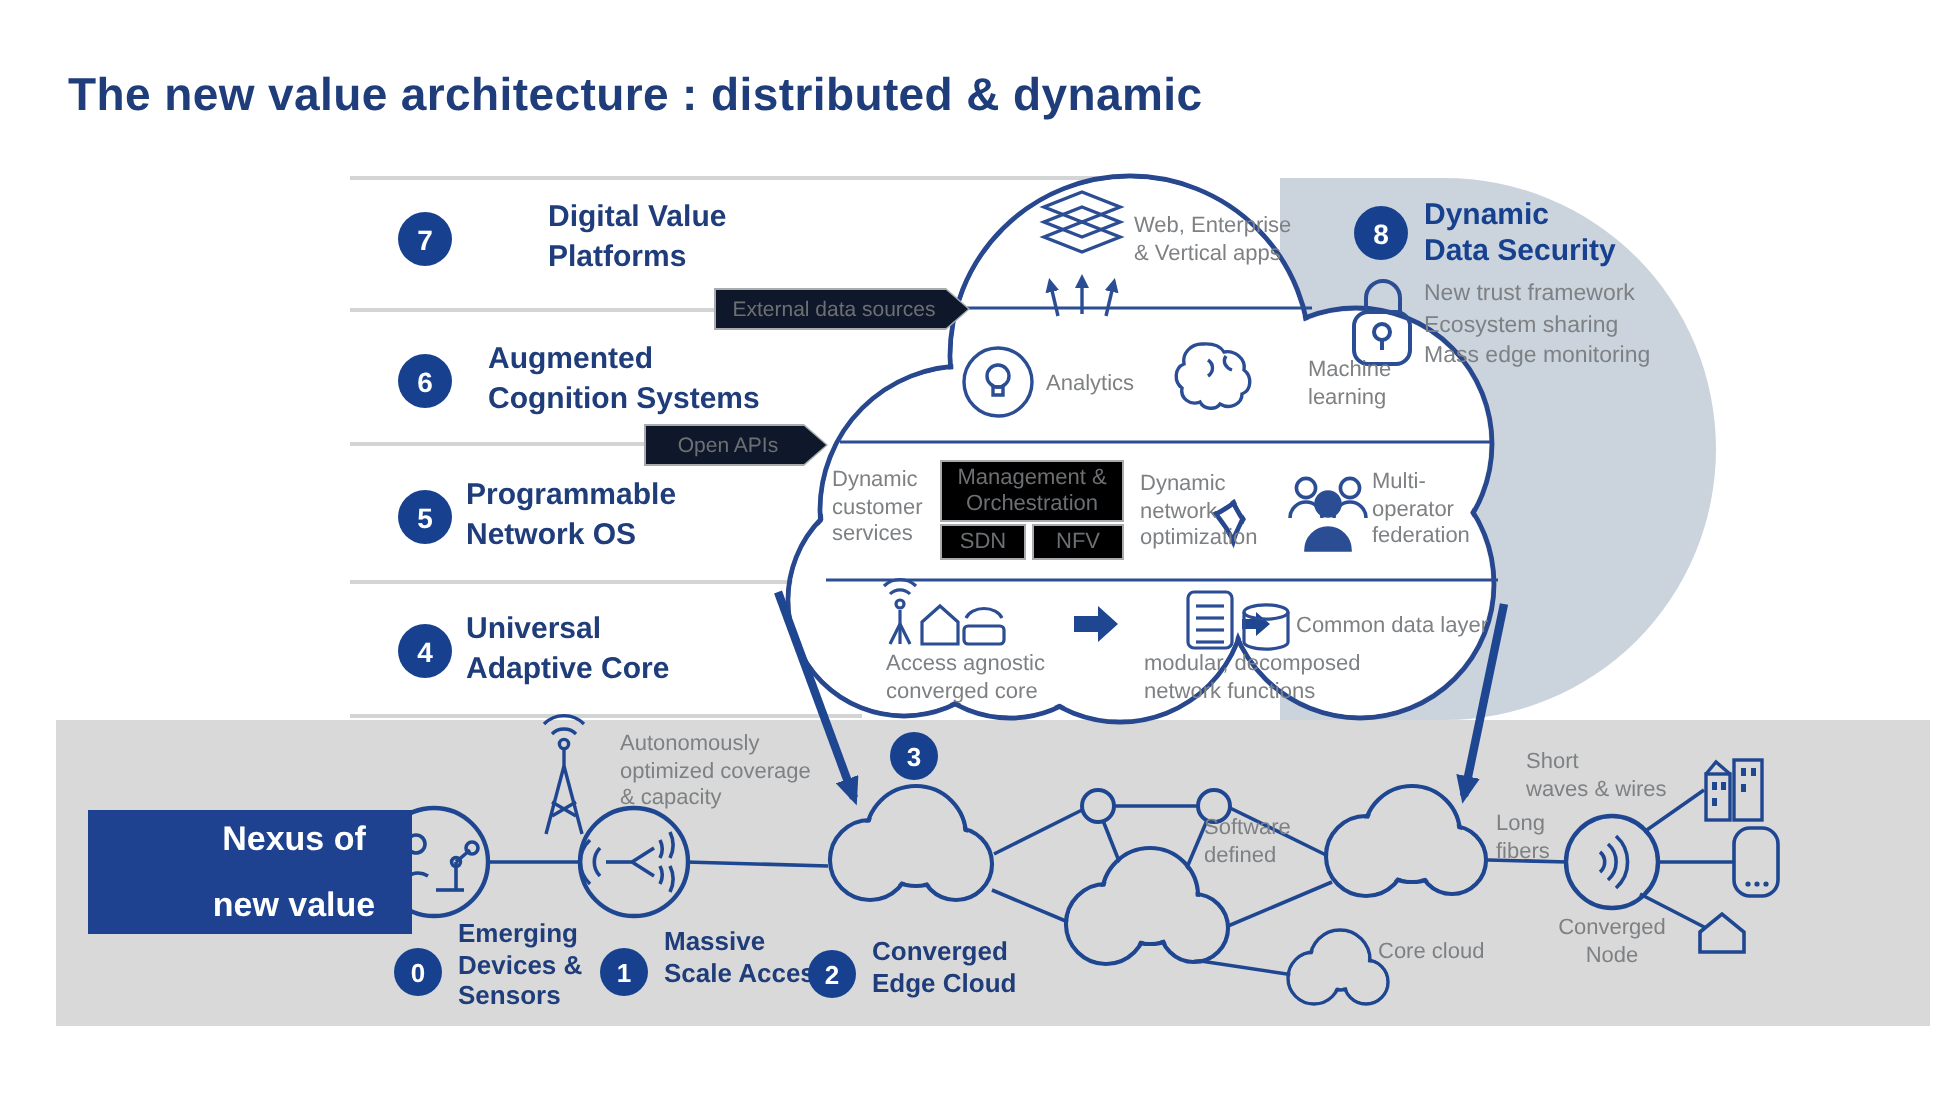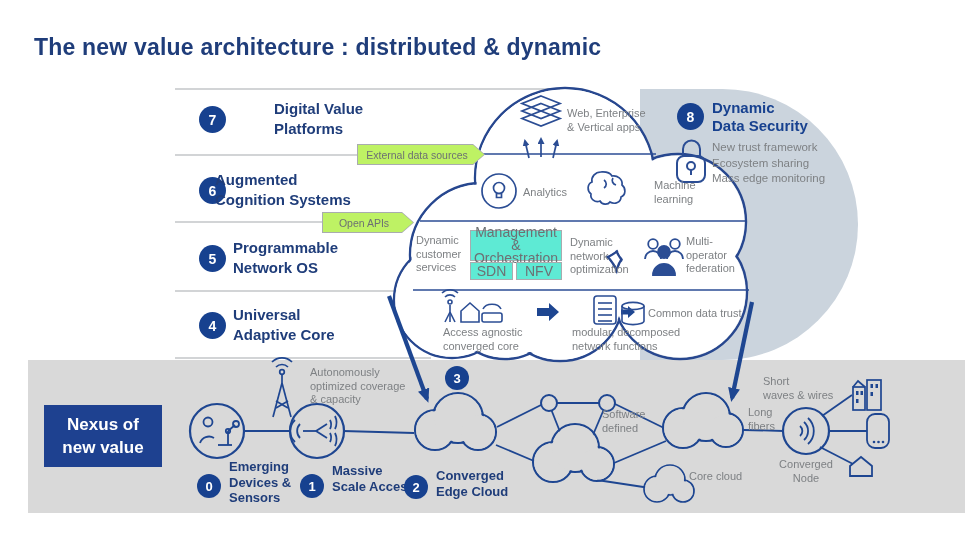--- a/index.html
+++ b/index.html
@@ -16,29 +16,29 @@
   .num-circle{width:27px;height:27px;border-radius:50%;background:#17418f;color:#fff;
         display:flex;align-items:center;justify-content:center;font-size:14px;font-weight:600;z-index:4;}
   .num-sm{width:24px;height:24px;font-size:13px;}
   .blue-label{color:#1f3d7a;font-weight:600;font-size:15px;line-height:20px;z-index:4;}
   .blue-label-sm{color:#1f3d7a;font-weight:600;font-size:13px;line-height:15.5px;z-index:4;}
   .bold-blue{color:#17418f;font-weight:700;font-size:15px;line-height:18px;z-index:4;}
   .gray-label{color:#7e8184;font-size:11px;line-height:13.5px;z-index:4;}
   .tag{z-index:3;}
   .tag .tag-outer{position:absolute;inset:0;background:#a9acaf;
         clip-path:polygon(0 0,calc(100% - 12px) 0,100% 50%,calc(100% - 12px) 100%,0 100%);}
-  .tag .tag-inner{position:absolute;inset:1px;background:#bef264;
+  .tag .tag-inner{position:absolute;inset:1px;background:#0f172a;
         clip-path:polygon(0 0,calc(100% - 11px) 0,100% 50%,calc(100% - 11px) 100%,0 100%);
         display:flex;align-items:center;justify-content:center;
         font-size:10.5px;color:#6d7073;padding-right:8px;}
-  .mano-box{background:#5eead4;border:1px solid #a8abae;color:#6d7073;font-size:14px;
+  .mano-box{background:#000000;border:1px solid #a8abae;color:#6d7073;font-size:11px;
         line-height:13px;display:flex;align-items:center;justify-content:center;text-align:center;z-index:4;}
   .nexus{left:44px;top:405px;width:118px;height:62px;background:#1e4190;color:#fff;
         display:flex;align-items:center;justify-content:center;text-align:center;
-        font-size:17px;font-weight:600;line-height:23px;z-index:4;}
+        font-size:17px;font-weight:600;line-height:33px;z-index:4;padding-left:44px;}
 </style>
 </head>
 <body>
 
 <div class="slide">
 
   <div class="abs band"></div>
   <div class="abs blob"></div>
 
   <div class="abs title">The new value architecture : distributed &amp; dynamic</div>
@@ -301,21 +301,21 @@
       <line x1="389" y1="296" x2="427" y2="399" marker-end="url(#ahBig)"></line>
       <line x1="752" y1="302" x2="732" y2="398" marker-end="url(#ahBig)"></line>
     </g>
   </svg>
 
   <div class="abs num-circle" style="left:199px;top:106px;">7</div>
   <div class="abs blue-label pre" style="left:233px;top:99px;margin-left:41px;">Digital Value
 Platforms</div>
 
   <div class="abs num-circle" style="left:199px;top:177px;">6</div>
-  <div class="abs blue-label pre" style="left:215px;top:170px;">Augmented
+  <div class="abs blue-label pre" style="left:244px;top:170px;">Augmented
 Cognition Systems</div>
 
   <div class="abs num-circle" style="left:199px;top:245px;">5</div>
   <div class="abs blue-label pre" style="left:233px;top:238px;">Programmable
 Network OS</div>
 
   <div class="abs num-circle" style="left:199px;top:312px;">4</div>
   <div class="abs blue-label pre" style="left:233px;top:305px;">Universal
 Adaptive Core</div>
 
@@ -345,21 +345,21 @@
 network
 optimization</div>
   <div class="abs gray-label pre" style="left:686px;top:235px;">Multi-
 operator
 federation</div>
 
   <div class="abs gray-label pre" style="left:443px;top:326px;">Access agnostic
 converged core</div>
   <div class="abs gray-label pre" style="left:572px;top:326px;">modular, decomposed
 network functions</div>
-  <div class="abs gray-label" style="left:648px;top:307px;">Common data trust</div>
+  <div class="abs gray-label" style="left:648px;top:307px;">Common data layer</div>
 
   <div class="abs num-circle" style="left:677px;top:103px;">8</div>
   <div class="abs bold-blue pre" style="left:712px;top:99px;">Dynamic
 Data Security</div>
   <div class="abs gray-label pre" style="left:712px;top:140px;font-size:11.5px;line-height:15.5px;">New trust framework
 Ecosystem sharing
 Mass edge monitoring</div>
 
   <div class="abs nexus pre">Nexus of
 new value</div>

